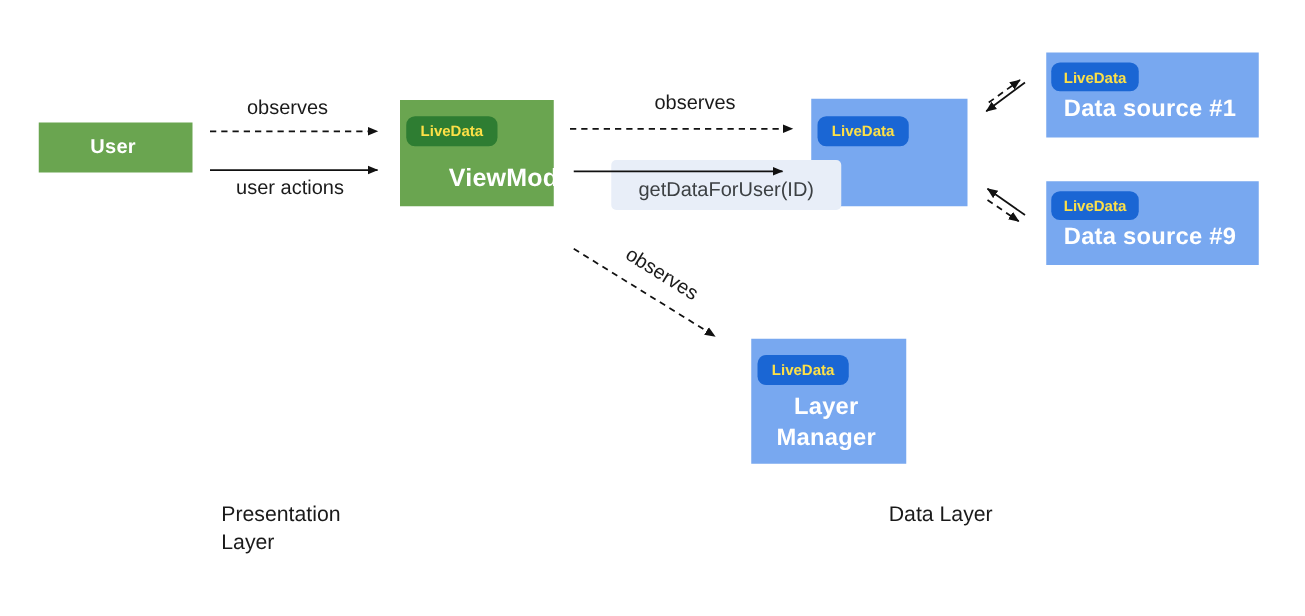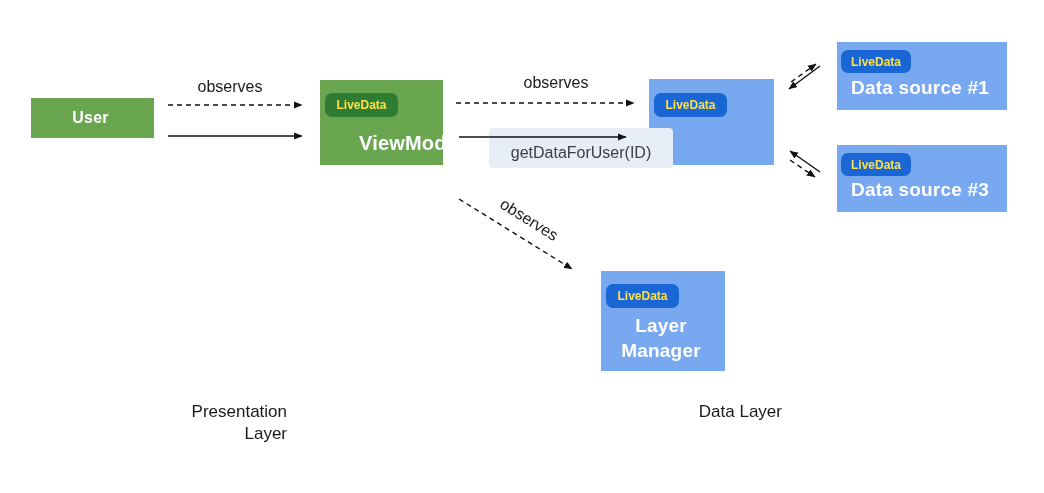--- a/index.html
+++ b/index.html
@@ -41,23 +41,23 @@
   #getdata-pill .pill-label{color:var(--pill-text);font-size:16px;padding-bottom:6px;}
 
   
   .edge-label{position:absolute;color:var(--label-text);font-size:16px;text-align:center;}
   #observes-1{left:180px;top:78px;width:100px;}
   #user-actions{left:172px;top:142px;width:120px;}
   #observes-2{left:506px;top:74px;width:100px;}
   #observes-diag{left:483px;top:211px;width:92px;transform:rotate(32deg);transform-origin:center;}
 
   
-  .layer-label{position:absolute;color:var(--label-text);font-size:17px;line-height:22px;text-align:right;width:110px;}
+  .layer-label{position:absolute;color:var(--label-text);font-size:17px;line-height:22px;text-align:left;width:110px;}
   #presentation-layer{left:177px;top:401px;}
-  #data-layer{left:672px;top:401px;}
+  #data-layer{left:711px;top:401px;}
 
   
   #arrows{position:absolute;left:0;top:0;width:1044px;height:493px;pointer-events:none;z-index:5;}
   #arrows line{stroke:var(--arrow);stroke-width:1.4px;}
   #arrows line.dash{stroke-dasharray:5 4;}
   #arrows marker path{fill:var(--arrow);}
 </style>
 </head>
 <body>
 
@@ -93,32 +93,33 @@
     <div class="badge b">LiveData</div>
   </div>
 
   <div id="datasource1-box" class="box blue ds">
     <div class="badge b">LiveData</div>
     <div class="box-label">Data source #1</div>
   </div>
 
   <div id="datasource2-box" class="box blue ds">
     <div class="badge b">LiveData</div>
-    <div class="box-label">Data source #3</div>
+    <div class="box-label">Data source #9</div>
   </div>
 
   <div id="usermanager-box" class="box blue">
     <div class="badge b">LiveData</div>
     <div class="box-label">Layer Manager</div>
   </div>
 
   <div id="getdata-pill">
     <span class="pill-label">getDataForUser(ID)</span>
   </div>
 
   <div id="observes-1" class="edge-label">observes</div>
+  <div id="user-actions" class="edge-label">user actions</div>
   <div id="observes-2" class="edge-label">observes</div>
   <div id="observes-diag" class="edge-label">observes</div>
 
   <div id="presentation-layer" class="layer-label">Presentation Layer</div>
   <div id="data-layer" class="layer-label">Data Layer</div>
 
 </div>
 
 </body></html>

